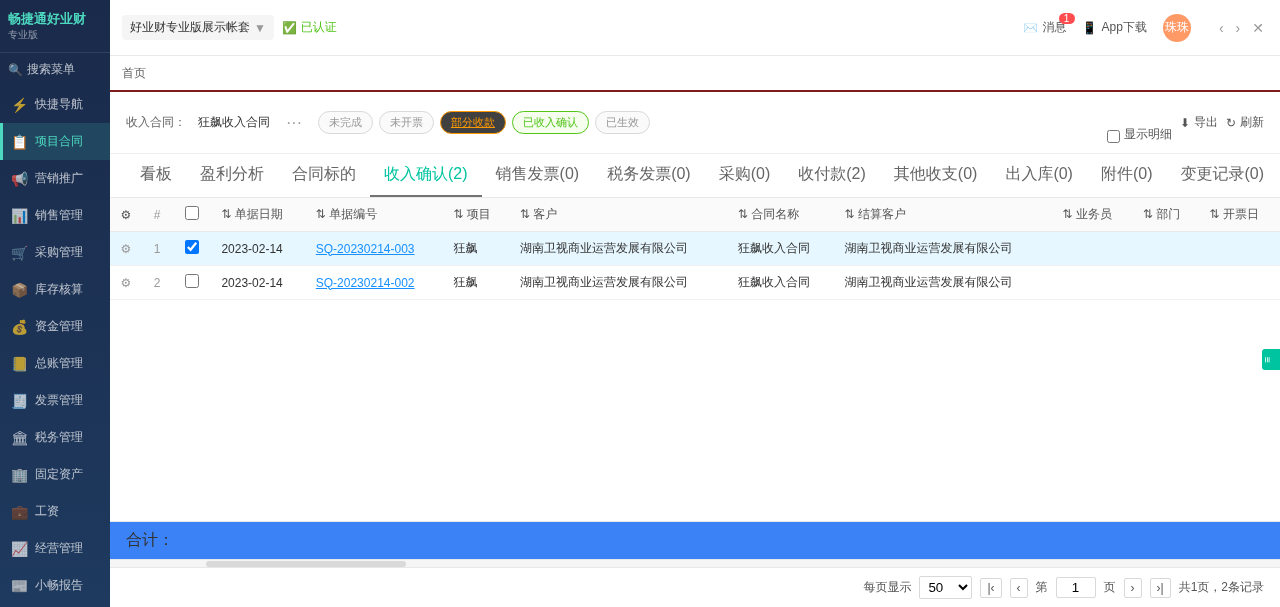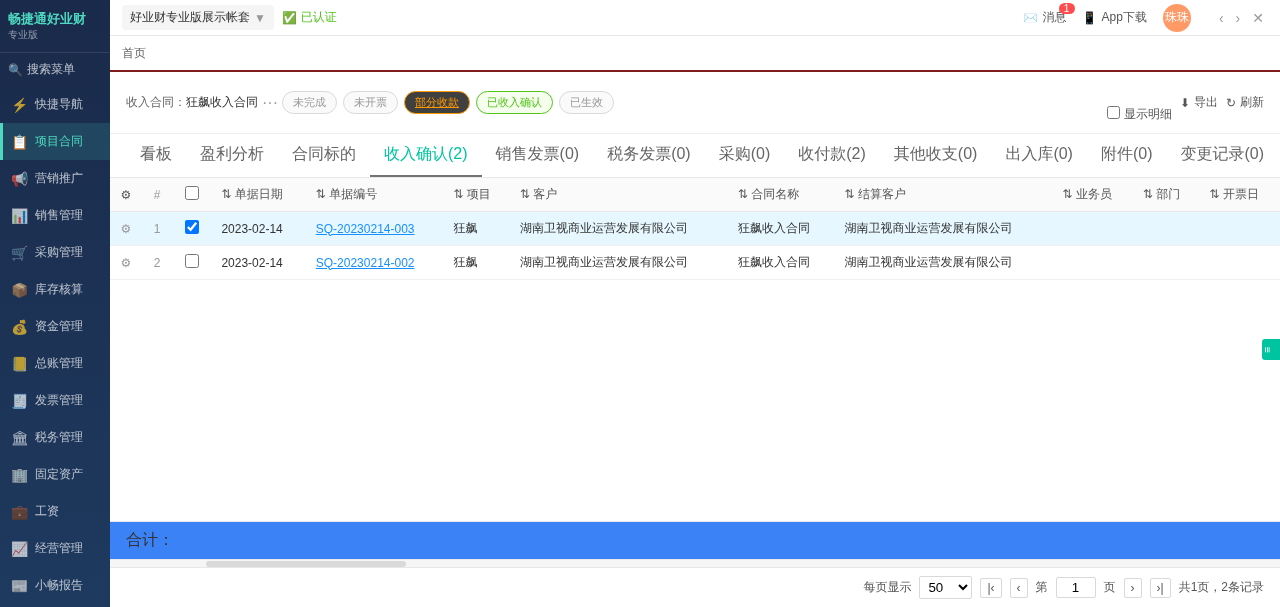--- a/index.html
+++ b/index.html
@@ -12,50 +12,50 @@
     .sidebar-logo-sub { color: rgba(255,255,255,0.5); font-size: 10px; }
     .sidebar-search { display: flex; align-items: center; padding: 8px; gap: 4px; cursor: pointer; color: rgba(255,255,255,0.7); font-size: 12px; }
     .sidebar-nav-item { display: flex; align-items: center; padding: 10px 8px; gap: 6px; cursor: pointer; color: rgba(255,255,255,0.7); font-size: 12px; border-left: 3px solid transparent; }
     .sidebar-nav-item.active { background: rgba(77,217,192,0.15); color: #4dd9c0; border-left: 3px solid #4dd9c0; }
     .sidebar-nav-item .icon { font-size: 14px; width: 18px; text-align: center; }
 
     
     .main { flex: 1; display: flex; flex-direction: column; overflow: hidden; }
 
     
-    .topbar { background: #fff; height: 36px; display: flex; align-items: center; padding: 0 12px; border-bottom: 1px solid #e8e8e8; gap: 8px; flex-shrink: 0; }
+    .topbar { background: #fff; height: 56px; display: flex; align-items: center; padding: 0 12px; border-bottom: 1px solid #e8e8e8; gap: 8px; flex-shrink: 0; }
     .topbar-company { display: flex; align-items: center; gap: 4px; font-size: 12px; color: #333; background: #f5f5f5; padding: 4px 8px; border-radius: 4px; cursor: pointer; }
     .topbar-company .arrow { color: #999; }
     .topbar-certified { display: flex; align-items: center; gap: 4px; color: #52c41a; font-size: 12px; }
     .topbar-right { margin-left: auto; display: flex; align-items: center; gap: 16px; }
     .topbar-btn { display: flex; align-items: center; gap: 4px; font-size: 12px; color: #555; cursor: pointer; position: relative; }
     .badge { background: #ff4d4f; color: #fff; border-radius: 10px; padding: 0 4px; font-size: 10px; position: absolute; top: -6px; right: -8px; min-width: 16px; text-align: center; }
     .topbar-avatar { width: 28px; height: 28px; background: #ff9966; border-radius: 50%; display: flex; align-items: center; justify-content: center; color: #fff; font-size: 12px; cursor: pointer; }
     .topbar-nav { display: flex; align-items: center; gap: 4px; margin-left: 8px; }
     .topbar-nav-btn { background: none; border: none; cursor: pointer; color: #999; font-size: 14px; padding: 2px 4px; }
 
     
     .tabbar { background: #fff; padding: 0 12px; display: flex; align-items: center; border-bottom: 2px solid #7f1d1d; flex-shrink: 0; height: 36px; }
     .tab-home { font-size: 12px; color: #666; padding: 0 12px 0 0; cursor: pointer; }
     .tab-active { background: #00c4a0; color: #fff; font-size: 12px; padding: 6px 12px; border-radius: 4px 4px 0 0; display: flex; align-items: center; gap: 6px; cursor: pointer; }
     .tab-active .close { cursor: pointer; opacity: 0.8; }
 
     
     .content { flex: 1; background: #f5f7fa; overflow: hidden; display: flex; flex-direction: column; }
 
     
-    .contract-header { background: #fff; padding: 10px 16px; display: flex; align-items: center; border-bottom: 1px solid #eee; flex-shrink: 0; }
+    .contract-header { background: #fff; padding: 10px 16px; display: flex; align-items: center; gap: 12px; border-bottom: 1px solid #eee; flex-shrink: 0; }
     .contract-more { color: #999; cursor: pointer; font-size: 16px; padding: 0 4px; }
     .status-btn { padding: 3px 10px; border-radius: 12px; font-size: 11px; cursor: pointer; border: 1px solid; }
     .status-incomplete { border-color: #d9d9d9; color: #999; background: #fafafa; }
     .status-partial { border-color: #ff9900; color: #ff9900; background: #404040; text-decoration: underline; }
     .status-confirmed { border-color: #52c41a; color: #52c41a; background: #f6ffed; }
     .header-actions { margin-left: auto; display: flex; align-items: center; gap: 8px; }
     .header-action-btn { display: flex; align-items: center; gap: 4px; font-size: 12px; color: #555; cursor: pointer; }
-    .checkbox-show { display: flex; align-items: flex-start; gap: 4px; font-size: 12px; color: #555; margin-top: 24px; }
+    .checkbox-show { display: flex; align-items: flex-end; gap: 4px; font-size: 12px; color: #555; margin-top: 24px; }
 
     
     .subtabs { background: #fff; padding: 0 16px; display: flex; border-bottom: 1px solid #e8e8e8; flex-shrink: 0; }
     .subtab { padding: 10px 14px; font-size: 16px; color: #666; cursor: pointer; border-bottom: 2px solid transparent; white-space: nowrap; }
     .subtab.active { color: #00c4a0; border-bottom: 2px solid #737373; }
 
     
     .table-area { flex: 1; background: #fff; overflow: auto; margin: 0; }
     table { width: 100%; border-collapse: collapse; font-size: 12px; }
     thead tr { background: #fafafa; }

